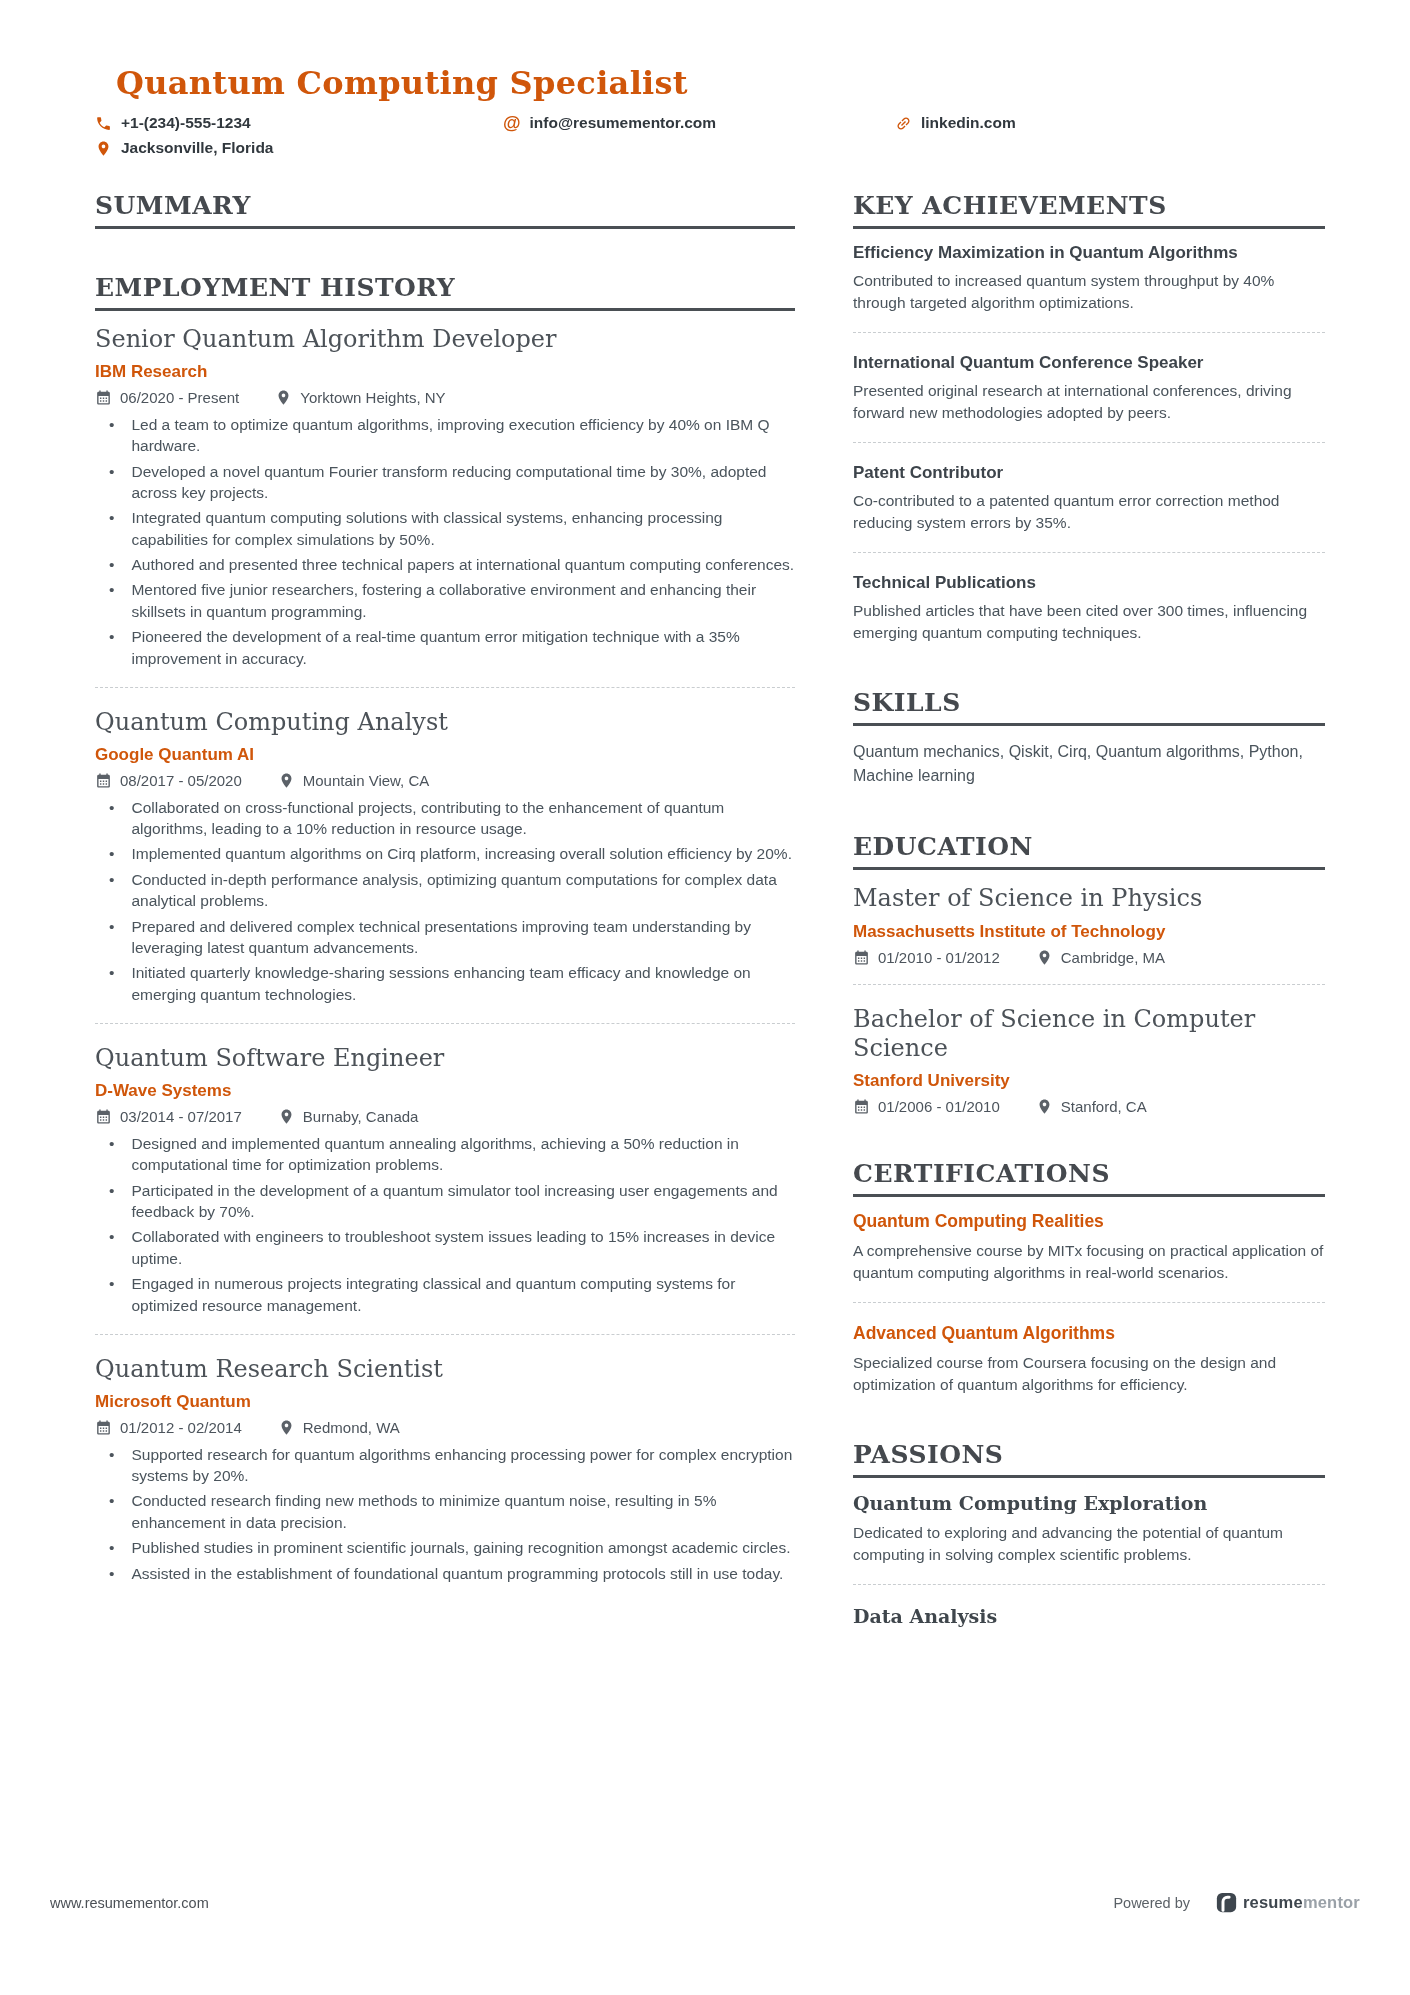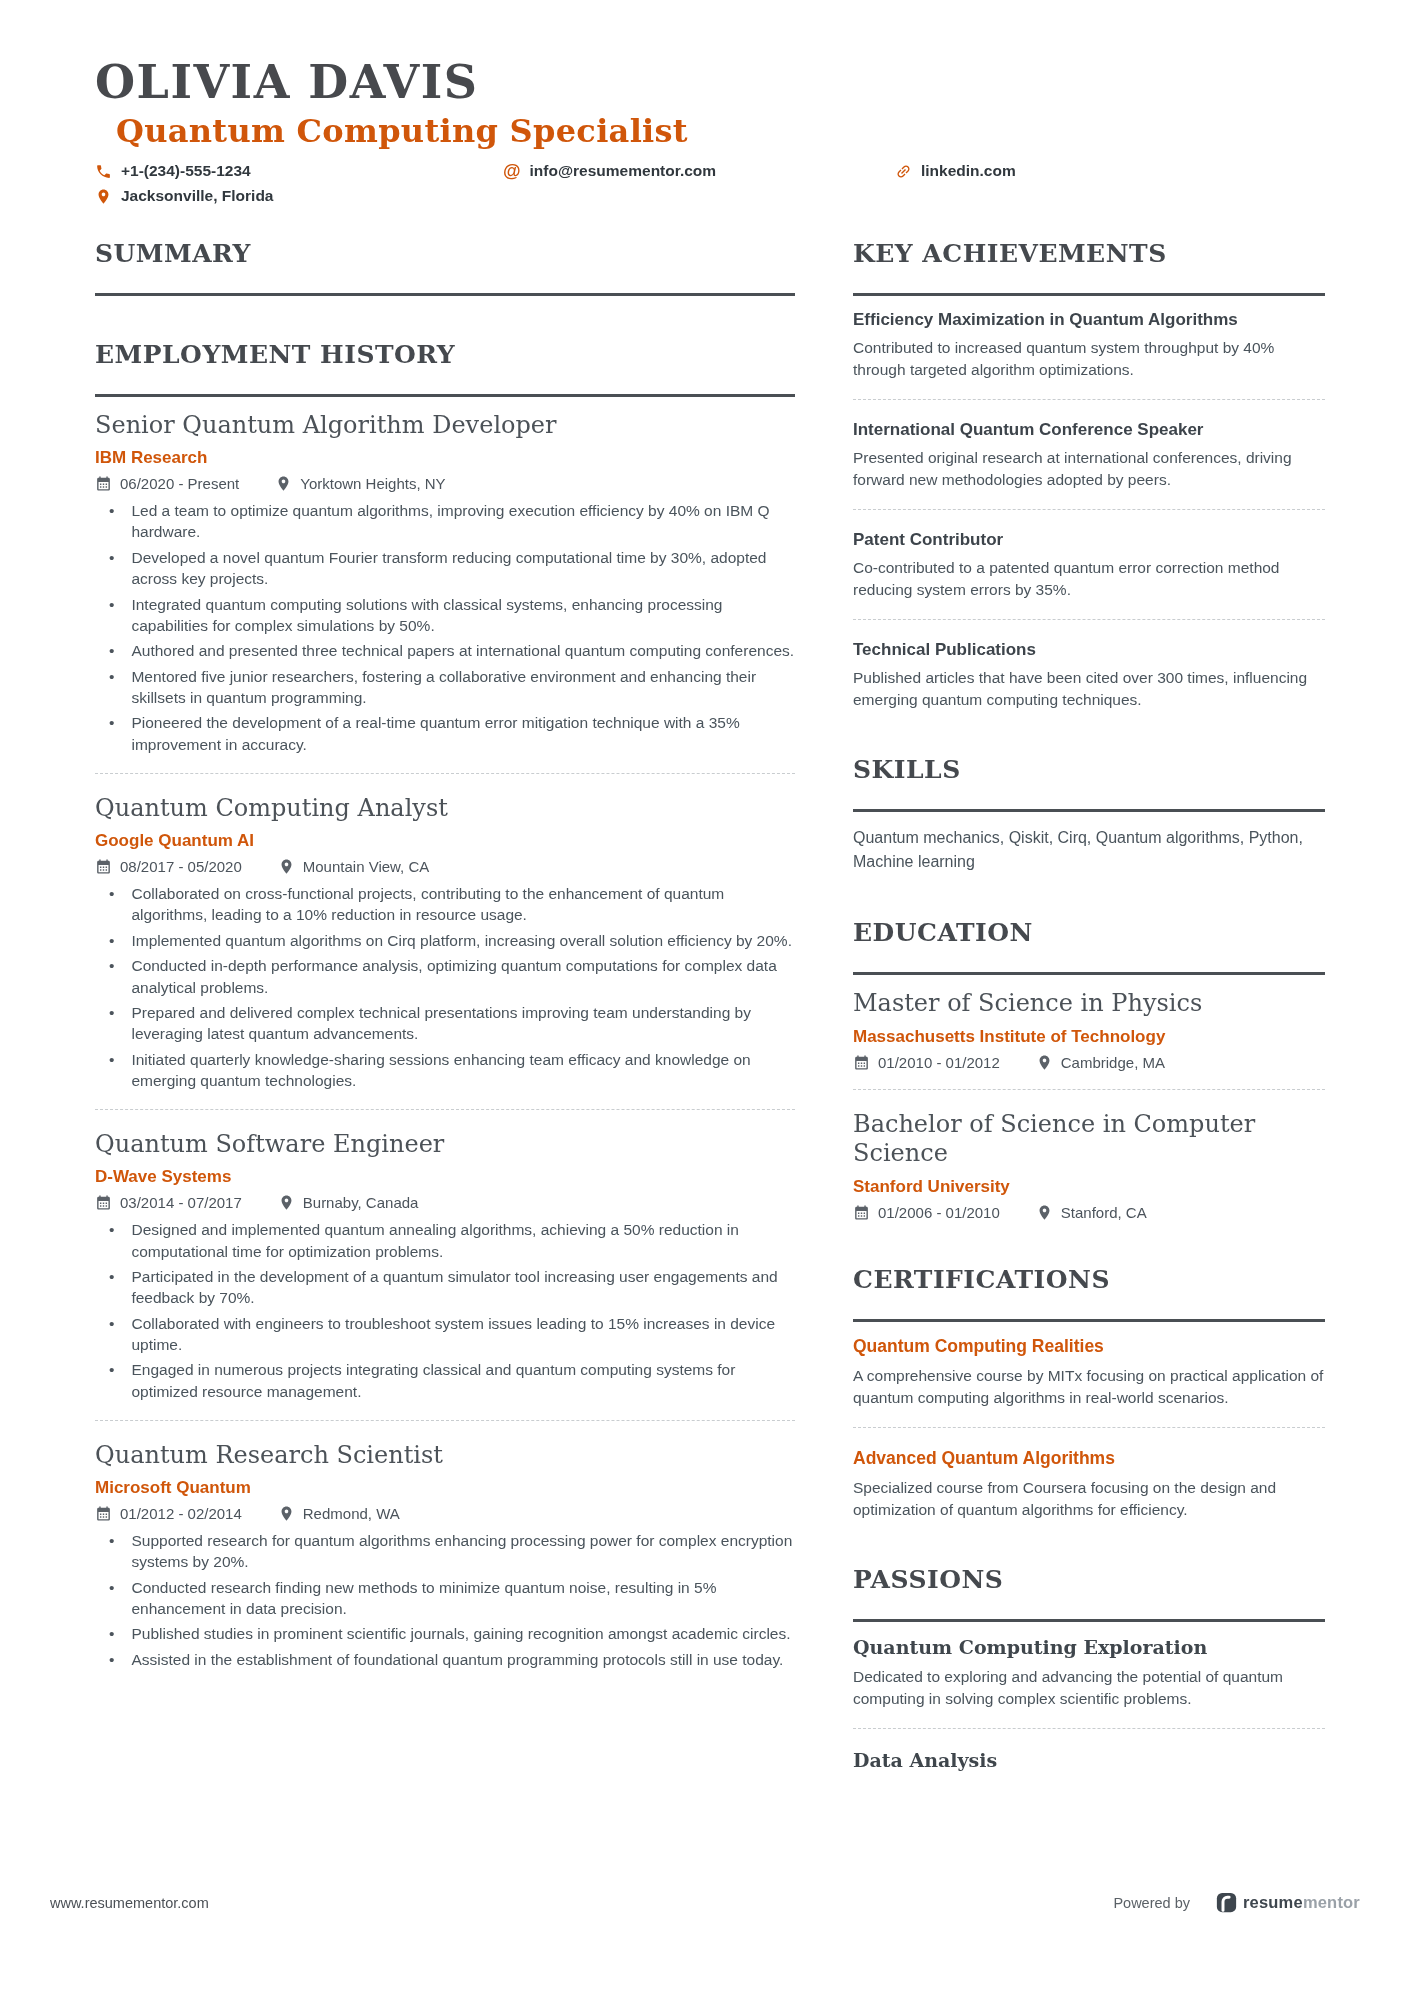--- a/index.html
+++ b/index.html
@@ -42,21 +42,21 @@
   .at-glyph{color:var(--accent);font-size:18px;font-weight:bold;line-height:1;}
 
   
   .columns{display:flex;gap:58px;margin-top:34px;}
   .col-left{width:700px;flex:0 0 auto;}
   .col-right{flex:1 1 auto;min-width:0;}
 
   h2.sec{
     font-family:var(--serif);font-weight:bold;
     font-size:25px;color:var(--heading);letter-spacing:.5px;
-    margin:0 0 14px 0;padding-bottom:25px;
+    margin:0 0 14px 0;padding-bottom:6px;
     border-bottom:3px solid #4a4f54;
   }
   .section{margin-bottom:44px;}
 
   .body-text{font-size:15.5px;line-height:1.42;color:var(--body);}
 
   
   .job-title,.degree{
     font-family:var(--serif);font-weight:normal;
     font-size:24px;line-height:1.2;color:#4c5258;
@@ -99,21 +99,20 @@
   .brand-word .b1{color:#3e464e;}
   .brand-word .b2{color:#9aa1a8;}
 </style>
 </head>
 <body>
 
 <div class="page">
   <div class="content">
 
     <div class="header">
-      <div class="name">OLIVIA DAVIS</div>
       <div class="job-headline">Quantum Computing Specialist</div>
 
       <div class="contact">
         <div class="contact-row">
           <span class="contact-item c-phone">
             <span class="cicon">
               <svg viewBox="0 0 24 24">
                   <path d="M6.62 10.79c1.44 2.83 3.76 5.14 6.59 6.59l2.2-2.2c.27-.27.67-.36 1.02-.24 1.12.37 2.33.57 3.57.57.55 0 1 .45 1 1V20c0 .55-.45 1-1 1-9.39 0-17-7.61-17-17 0-.55.45-1 1-1h3.5c.55 0 1 .45 1 1 0 1.25.2 2.45.57 3.57.11.35.03.74-.25 1.02l-2.2 2.2z"></path>
                 </svg>
             </span>

